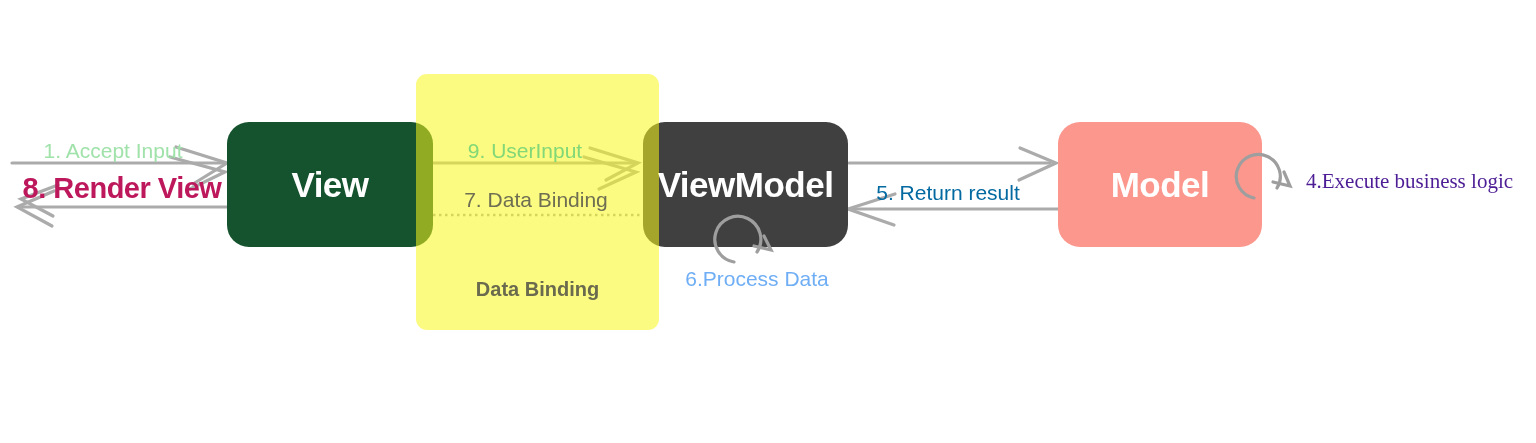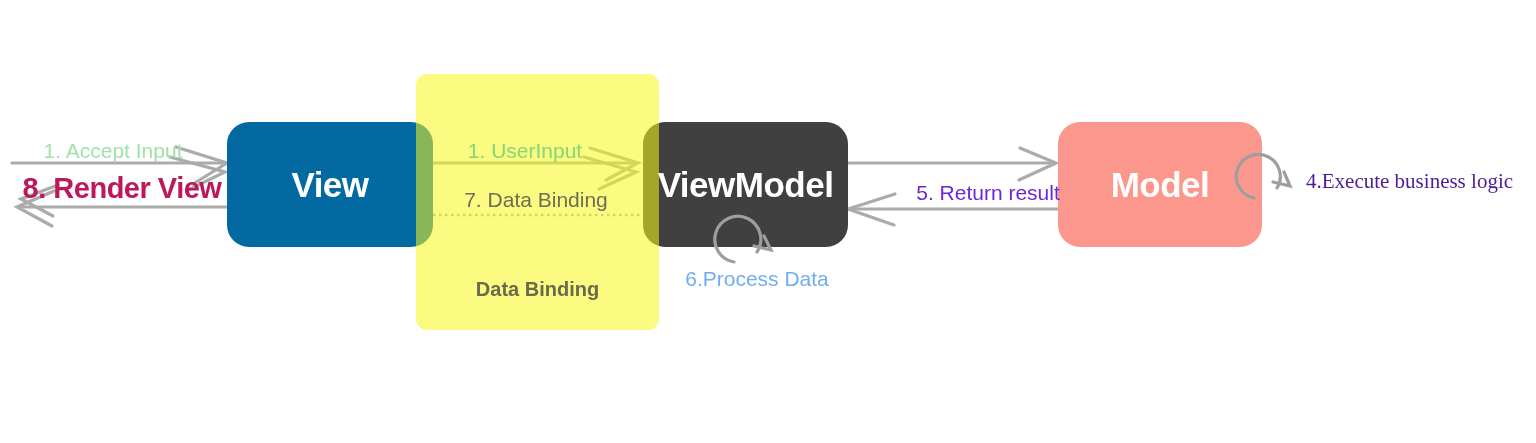--- a/index.html
+++ b/index.html
@@ -16,21 +16,21 @@
 
   .node{
     position:absolute;
     border-radius:22px;
     display:flex;align-items:center;justify-content:center;
     z-index:2;
   }
   .node .node-label{
     color:#ffffff;font-weight:700;font-size:35px;letter-spacing:-0.5px;
   }
-  .node-view{left:227px;top:122px;width:206px;height:125px;background:#0369a1;}
+  .node-view{left:227px;top:122px;width:206px;height:125px;background:#14532d;}
   .node-viewmodel{left:643px;top:122px;width:205px;height:125px;background:#404040;}
   .node-model{left:1058px;top:122px;width:204px;height:125px;background:#FC978D;}
 
   .group-overlay{
     position:absolute;
     left:416px;top:74px;width:243px;height:256px;
     background:rgba(247,245,25,0.55);
     border-radius:11px;
     z-index:3;
   }
@@ -43,21 +43,21 @@
   .flow-label{
     position:absolute;white-space:nowrap;z-index:5;
     transform:translate(-50%,-50%);
     font-size:21px;
   }
   .lbl-accept{left:113px;top:151px;color:#A0E2AA;}
   .lbl-render{left:122px;top:188px;color:#be185d;font-size:29px;font-weight:700;letter-spacing:-0.5px;}
   .lbl-userinput{left:525px;top:151px;color:#82D877;}
   .lbl-databinding{left:536px;top:200px;color:#6E6E52;}
   .lbl-call{left:945px;top:151px;color:#74AFF1;}
-  .lbl-return{left:988px;top:193px;color:#6d28d9;text-align:center;}
+  .lbl-return{left:948px;top:193px;color:#0369a1;text-align:center;}
   .lbl-process{left:757px;top:279px;color:#6FAEF5;}
   .lbl-execute{left:1306px;top:181px;transform:translate(0,-50%);color:#4c1d95;font-family:Liberation Serif, serif;}
 </style>
 </head>
 <body>
 
 <div class="canvas">
 
   <svg class="layer under" width="1536" height="443" viewBox="0 0 1536 443" fill="none" stroke="#ABABAB" stroke-width="3.2" stroke-linecap="round">
     <g>
@@ -108,19 +108,19 @@
       <polyline points="764,236 771,250 754,246"></polyline>
     </g>
     <g>
       <path d="M 1254 198 A 22 22 0 1 1 1277 188"></path>
       <polyline points="1284,172 1290,186 1273,182"></polyline>
     </g>
   </svg>
 
   <div class="flow-label lbl-accept">1. Accept Input</div>
   <div class="flow-label lbl-render">8. Render View</div>
-  <div class="flow-label lbl-userinput">1. UserInput</div>
+  <div class="flow-label lbl-userinput">9. UserInput</div>
   <div class="flow-label lbl-databinding">7. Data Binding</div>
   <div class="flow-label lbl-return">5. Return result</div>
   <div class="flow-label lbl-process">6.Process Data</div>
   <div class="flow-label lbl-execute">4.Execute business logic</div>
 
 </div>
 
 </body></html>

